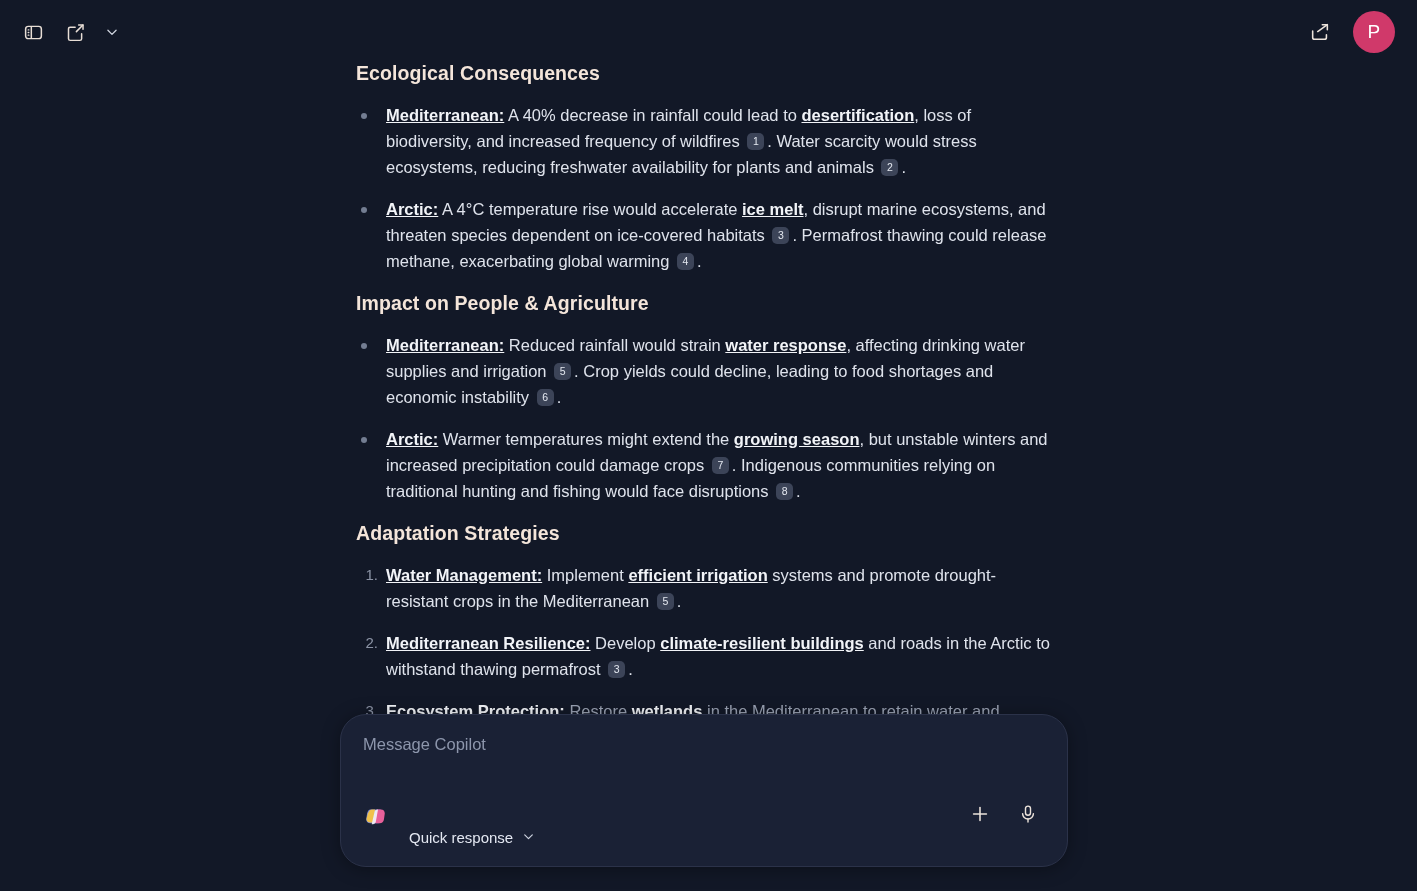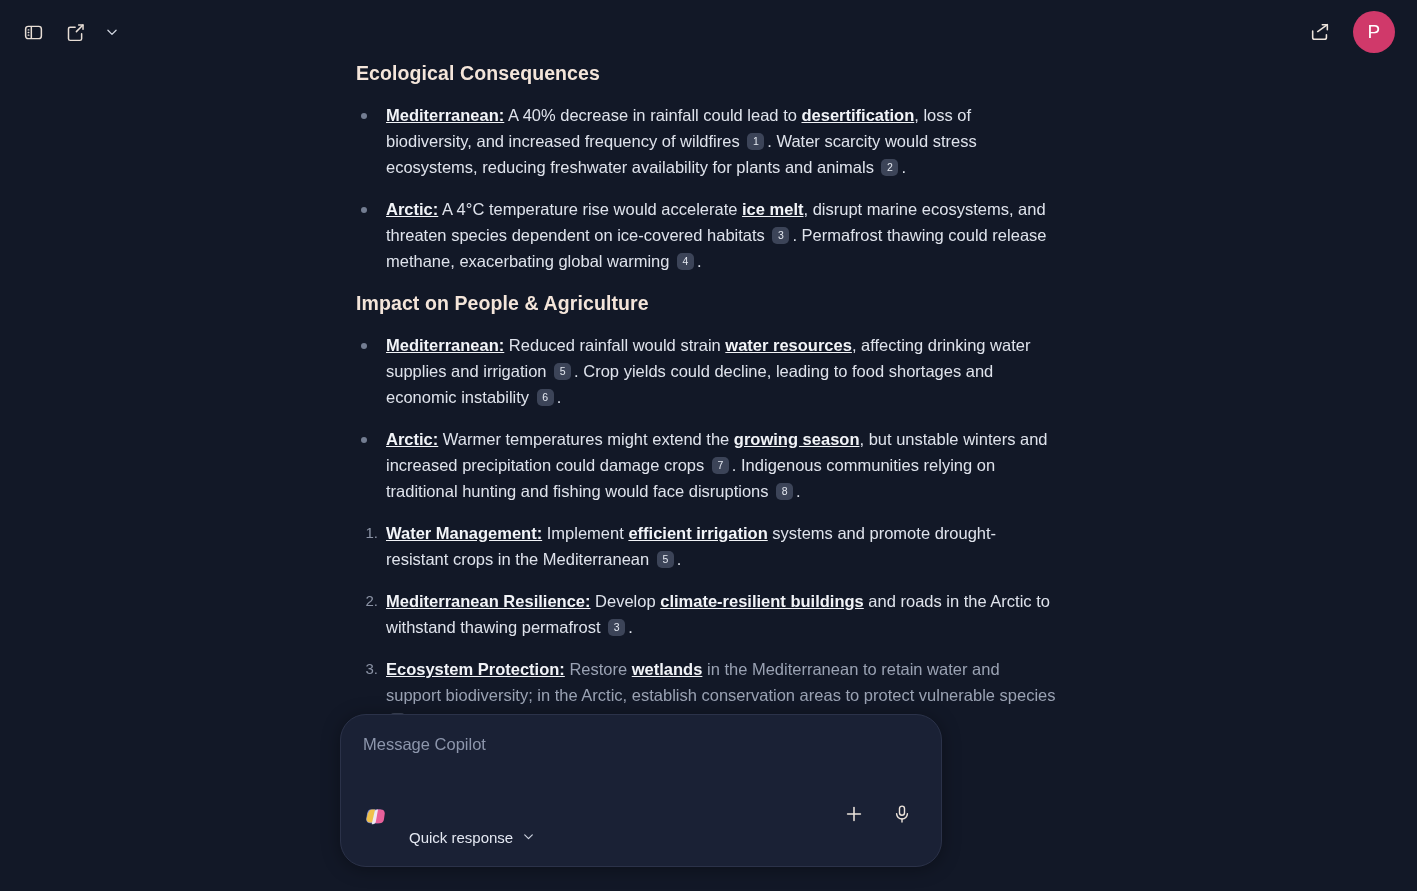--- a/index.html
+++ b/index.html
@@ -173,21 +173,21 @@
     background: linear-gradient(to bottom, rgba(18,24,39,0) 0%, rgba(18,24,39,0.75) 40%, #121827 78%);
     pointer-events: none;
     z-index: 20;
   }
 
   
   .composer {
     position: absolute;
     left: 340px;
     bottom: 24px;
-    width: 602px;
+    width: 728px;
     background: #1a2135;
     border: 1px solid #2b3category;
     border: 1px solid #2b3249;
     border-radius: 26px;
     padding: 20px 22px 14px 22px;
     z-index: 30;
     box-shadow: 0 2px 18px rgba(0,0,0,.35);
   }
   .composer-input {
     width: 100%;
@@ -245,23 +245,24 @@
       <div class="user-bubble-clip"></div>
 
       <div class="assistant-block" id="assistant-block">
           <h2 class="section-heading">Ecological Consequences</h2>
           <ul class="bullets">
             <li><b>Mediterranean:</b> A 40% decrease in rainfall could lead to <b>desertification</b>, loss of biodiversity, and increased frequency of wildfires <span class="cite">1</span>. Water scarcity would stress ecosystems, reducing freshwater availability for plants and animals <span class="cite">2</span>.</li>
             <li><b>Arctic:</b> A 4°C temperature rise would accelerate <b>ice melt</b>, disrupt marine ecosystems, and threaten species dependent on ice-covered habitats <span class="cite">3</span>. Permafrost thawing could release methane, exacerbating global warming <span class="cite">4</span>.</li>
           </ul>
           <h2 class="section-heading gap-before">Impact on People &amp; Agriculture</h2>
           <ul class="bullets">
-            <li><b>Mediterranean:</b> Reduced rainfall would strain <b>water resources</b>, affecting drinking water supplies and irrigation <span class="cite">5</span>. Crop yields could decline, leading to food shortages and economic instability <span class="cite">6</span>.</li>
+            <li><b>Mediterranean:</b> Reduced rainfall would strain <b>water response</b>, affecting drinking water supplies and irrigation <span class="cite">5</span>. Crop yields could decline, leading to food shortages and economic instability <span class="cite">6</span>.</li>
             <li><b>Arctic:</b> Warmer temperatures might extend the <b>growing season</b>, but unstable winters and increased precipitation could damage crops <span class="cite">7</span>. Indigenous communities relying on traditional hunting and fishing would face disruptions <span class="cite">8</span>.</li>
           </ul>
+          <h2 class="section-heading gap-before">Adaptation Strategies</h2>
           <ol class="numbers">
             <li><span class="num">1.</span><b>Water Management:</b> Implement <b>efficient irrigation</b> systems and promote drought-resistant crops in the Mediterranean <span class="cite">5</span>.</li>
             <li><span class="num">2.</span><b>Mediterranean Resilience:</b> Develop <b>climate-resilient buildings</b> and roads in the Arctic to withstand thawing permafrost <span class="cite">3</span>.</li>
             <li class="faded-last"><span class="num">3.</span><b>Ecosystem Protection:</b> Restore <b>wetlands</b> in the Mediterranean to retain water and support biodiversity; in the Arctic, establish conservation areas to protect vulnerable species <span class="cite">9</span>.</li>
           </ol>
         </div>
     </div>
 
   </div>
 

